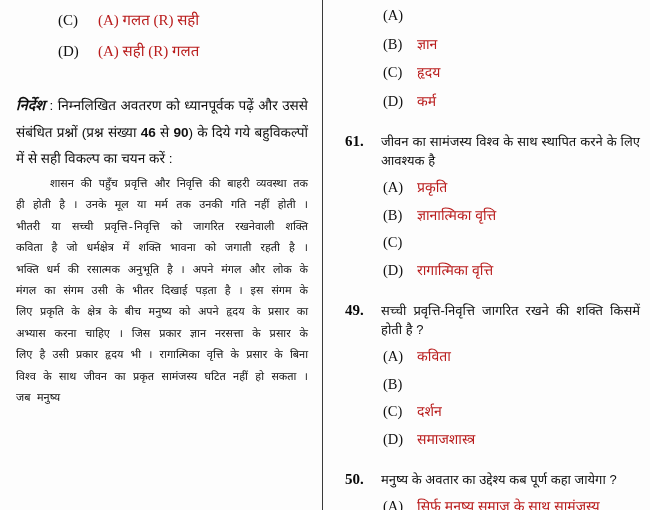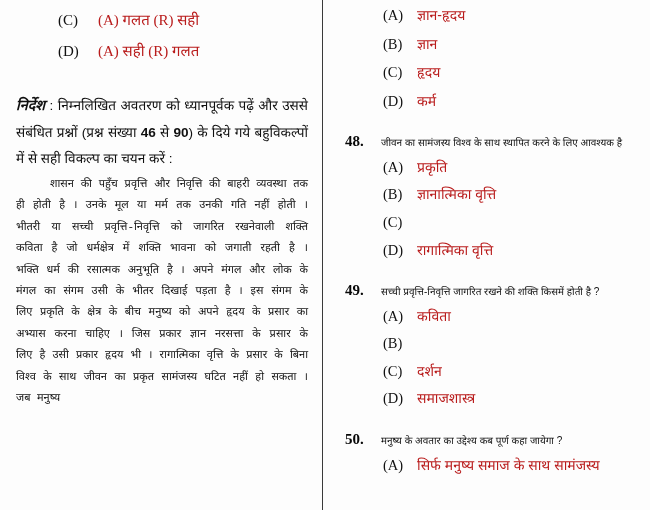--- a/index.html
+++ b/index.html
@@ -115,21 +115,21 @@
     flex: 0 0 auto;
     width: 36px;
     font-weight: bold;
     font-size: 15px;
     font-family: "Liberation Serif", "DejaVu Serif", serif;
     color: #080808;
   }
   .question-text {
     flex: 1 1 auto;
     font-family: "Liberation Sans", "DejaVu Sans", sans-serif;
-    font-size: 10px;
+    font-size: 13px;
     line-height: 1.45;
     text-align: justify;
     text-justify: inter-word;
     color: #101010;
   }
   .question-options {
     margin-top: 7px;
     padding-left: 38px;
   }
   .question-options .option-row { margin-bottom: 8px; }
@@ -160,39 +160,38 @@
 
     <div id="passage-block">शासन की पहुँच प्रवृत्ति और निवृत्ति की बाहरी व्यवस्था तक ही होती है । उनके मूल या मर्म तक उनकी गति नहीं होती । भीतरी या सच्ची प्रवृत्ति-निवृत्ति को जागरित रखनेवाली शक्ति कविता है जो धर्मक्षेत्र में शक्ति भावना को जगाती रहती है । भक्ति धर्म की रसात्मक अनुभूति है । अपने मंगल और लोक के मंगल का संगम उसी के भीतर दिखाई पड़ता है । इस संगम के लिए प्रकृति के क्षेत्र के बीच मनुष्य को अपने हृदय के प्रसार का अभ्यास करना चाहिए । जिस प्रकार ज्ञान नरसत्ता के प्रसार के लिए है उसी प्रकार हृदय भी । रागात्मिका वृत्ति के प्रसार के बिना विश्व के साथ जीवन का प्रकृत सामंजस्य घटित नहीं हो सकता । जब मनुष्य</div>
 
   </div>
 
   <div class="column" id="right-column">
 
     <div id="lead-options">
       <div class="option-row">
         <span class="option-letter">(A)</span>
-        <span class="option-text">ज्ञान-हृदय</span>
       </div>
       <div class="option-row">
         <span class="option-letter">(B)</span>
         <span class="option-text">ज्ञान</span>
       </div>
       <div class="option-row">
         <span class="option-letter">(C)</span>
         <span class="option-text">हृदय</span>
       </div>
       <div class="option-row">
         <span class="option-letter">(D)</span>
         <span class="option-text">कर्म</span>
       </div>
     </div>
 
     <div class="question-block">
       <div class="question-head">
-        <span class="question-number">48.</span>
+        <span class="question-number">61.</span>
         <span class="question-text">जीवन का सामंजस्य विश्व के साथ स्थापित करने के लिए आवश्यक है</span>
       </div>
       <div class="question-options">
         <div class="option-row">
           <span class="option-letter">(A)</span>
           <span class="option-text">प्रकृति</span>
         </div>
         <div class="option-row">
           <span class="option-letter">(B)</span>
           <span class="option-text">ज्ञानात्मिका वृत्ति</span>

